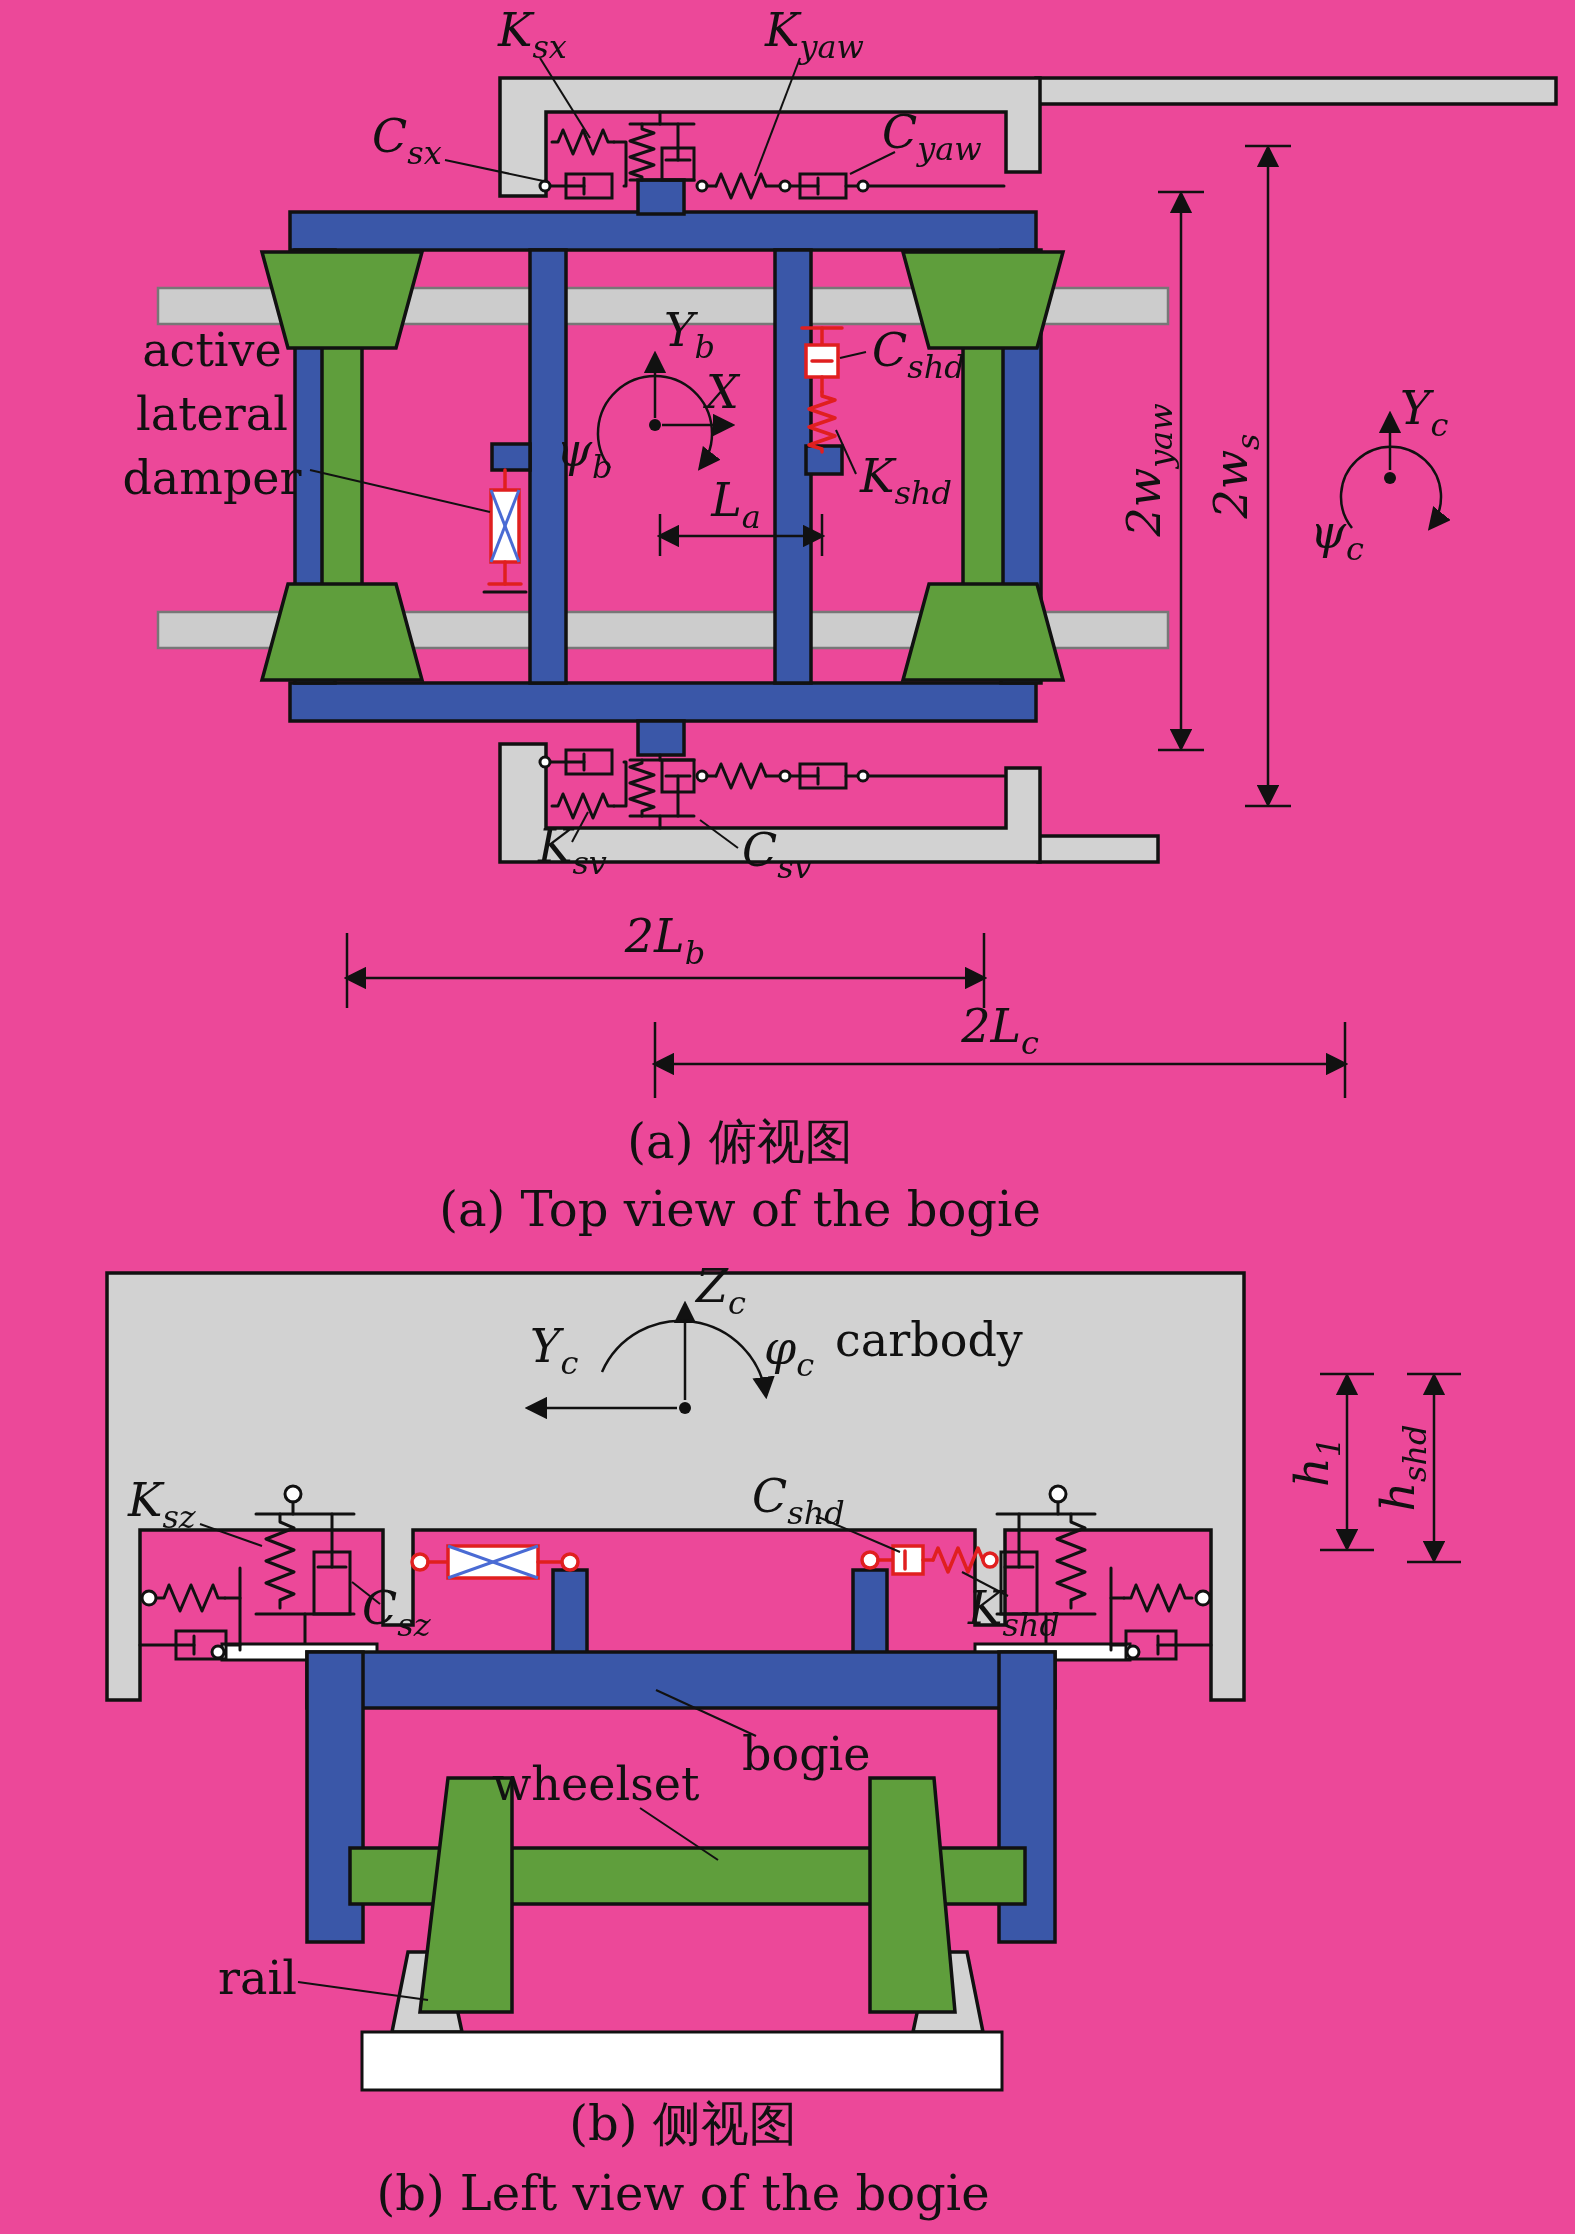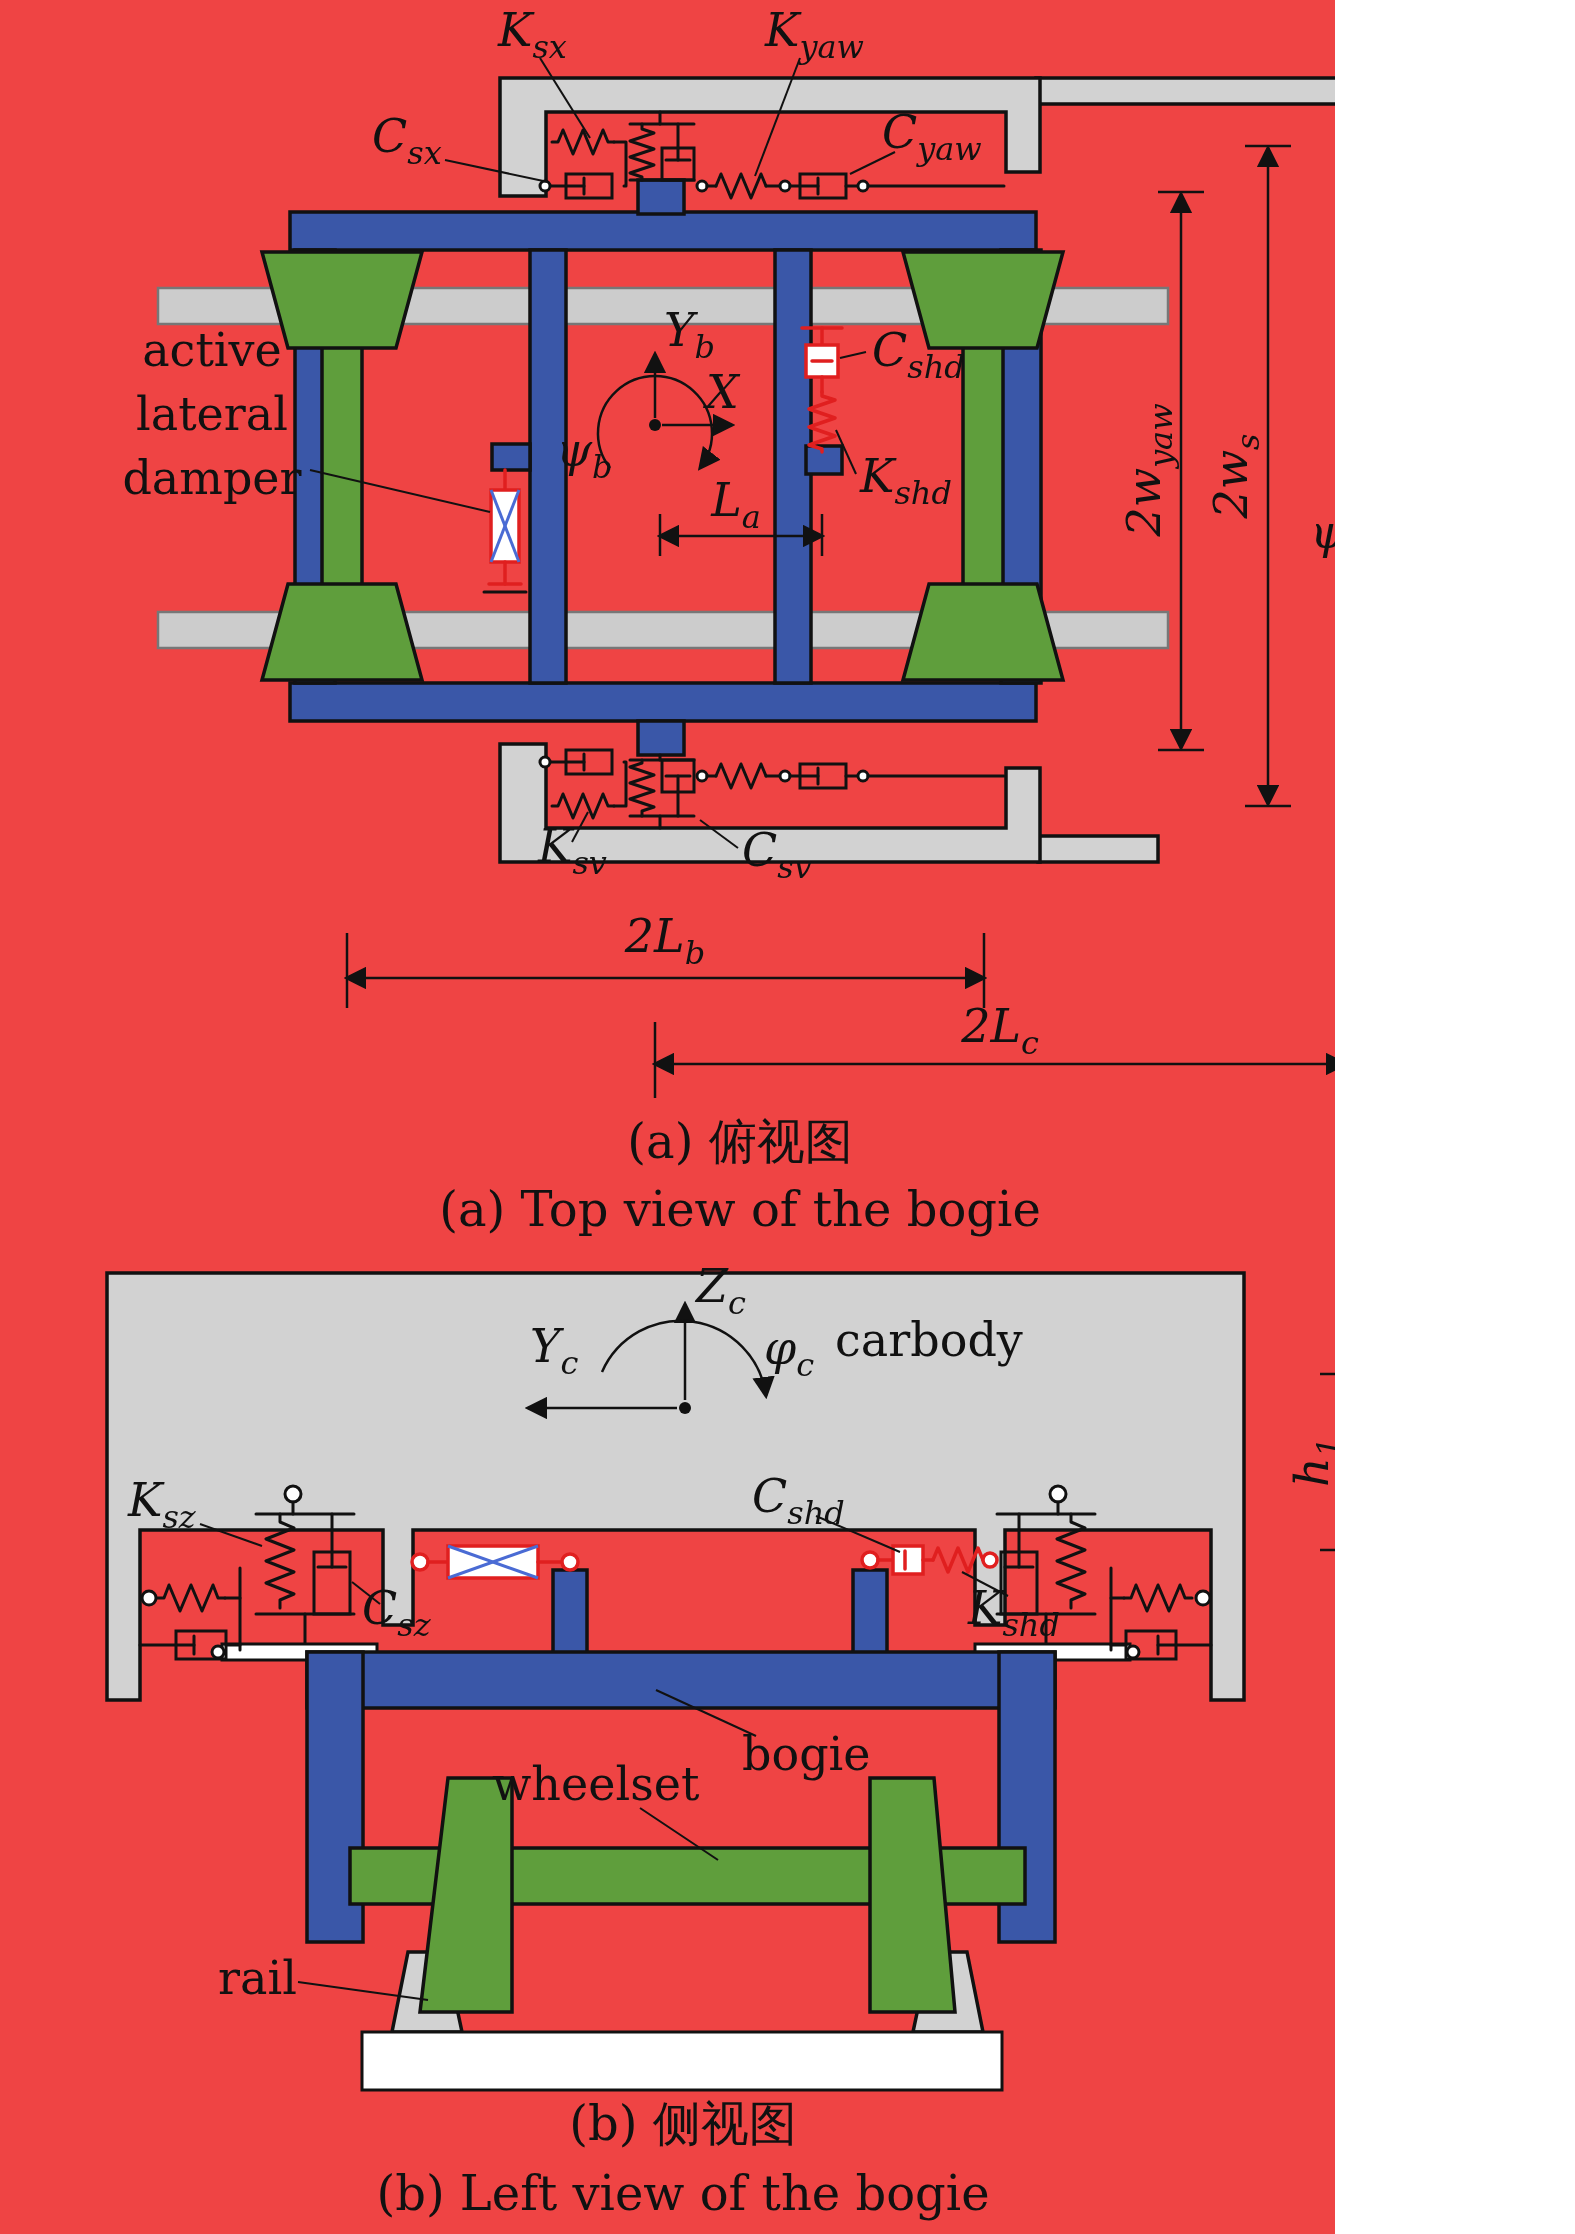--- a/index.html
+++ b/index.html
@@ -1,16 +1,16 @@
 <!DOCTYPE html>
 <html style="--c-frame_blue: #3a57a8; --c-wheel_green: #5f9e3c; --c-body_gray: #d2d2d2; --c-rail_gray: #cccccc; --c-damper_red: #e01f1f; --c-cross_blue: #4a6bd4; --c-ink: #111111;"><head>
 <meta charset="utf-8">
 <style>
   html,body{margin:0;padding:0;background:#fff}
-  .page{width:1335px;height:2234px;position:relative;background:#ef4444;overflow:hidden}
+  .page{width:1575px;height:2234px;position:relative;background:#ec4899;overflow:hidden}
   svg{display:block}
   
   .f-gray{fill:var(--c-body_gray);stroke:var(--c-ink);stroke-width:3.5}
   .f-rail{fill:var(--c-rail_gray);stroke:#777;stroke-width:2.5}
   .f-blue{fill:var(--c-frame_blue);stroke:var(--c-ink);stroke-width:3.5}
   .f-green{fill:var(--c-wheel_green);stroke:var(--c-ink);stroke-width:3.5}
   .f-white{fill:#fff;stroke:var(--c-ink);stroke-width:3}
   
   .ln{fill:none;stroke:var(--c-ink);stroke-width:3;stroke-linecap:round;stroke-linejoin:round}
   .box{fill:none;stroke:var(--c-ink);stroke-width:3}

